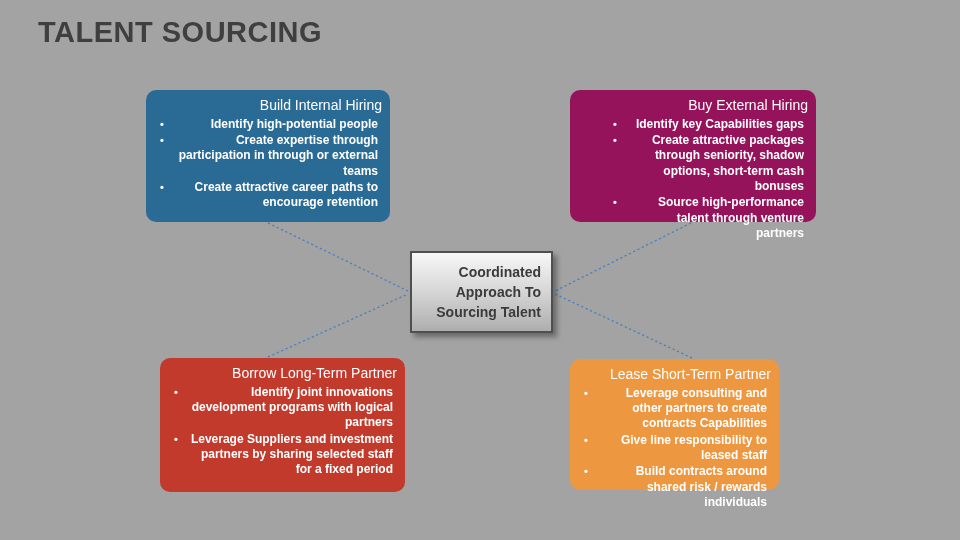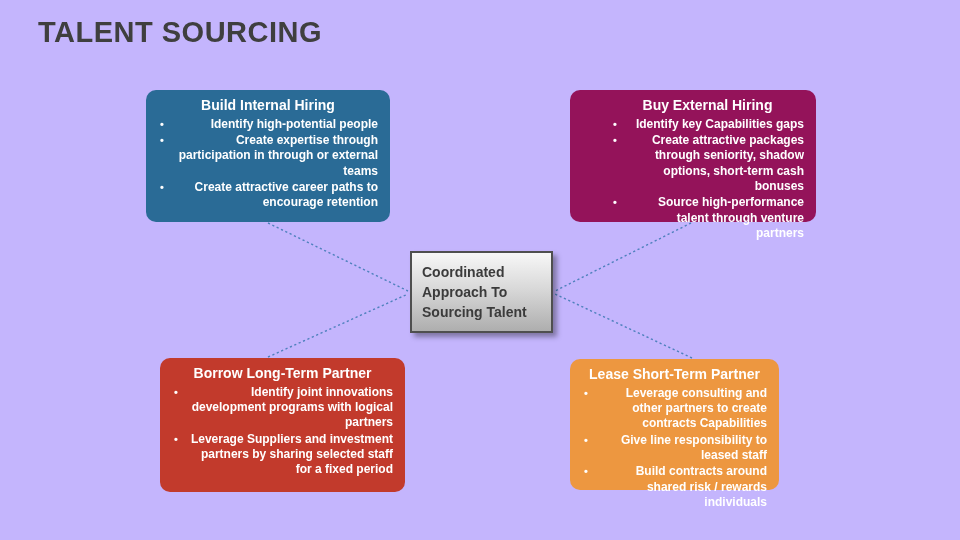--- a/index.html
+++ b/index.html
@@ -6,21 +6,21 @@
   html, body {
     width: 960px; height: 540px;
     background: #ffffff;
     font-family: "Liberation Sans", sans-serif;
     overflow: hidden;
     position: relative;
   }
   .slide {
     position: relative;
     width: 960px; height: 540px;
-    background: #c4b5fd;
+    background: #a3a3a3;
   }
   .slide-title {
     position: absolute;
     left: 38px; top: 16px;
     font-size: 29px;
     font-weight: 700;
     letter-spacing: 0.5px;
     color: #3f3f3f;
   }
   .connector-layer {
@@ -29,22 +29,22 @@
     width: 960px; height: 540px;
     pointer-events: none;
   }
   .node {
     position: absolute;
     border-radius: 10px;
     color: #ffffff;
     padding: 7px 8px 6px 8px;
   }
   .node-title {
-    text-align: center;
-    font-weight: 700;
+    text-align: right;
+    font-weight: 400;
     font-size: 14px;
     line-height: 1.25;
     margin-bottom: 2px;
   }
   ul.bullets {
     list-style: none;
     margin: 0;
     padding: 0 2px 0 6px;
   }
   ul.bullets li {
@@ -71,21 +71,21 @@
   .center-node {
     position: absolute;
     left: 410px; top: 251px;
     width: 143px; height: 82px;
     background: linear-gradient(180deg, #f7f7f7 0%, #d9d9d9 45%, #aeaeae 100%);
     border: 2px solid #4f4f4f;
     box-shadow: 4px 4px 5px rgba(0,0,0,0.35);
     display: flex;
     align-items: center;
     justify-content: center;
-    text-align: left;
+    text-align: right;
     color: #3b3b3b;
     font-weight: 700;
     font-size: 14px;
     line-height: 1.45;
     padding: 4px 10px;
   }
 </style>
 </head>
 <body>
 

